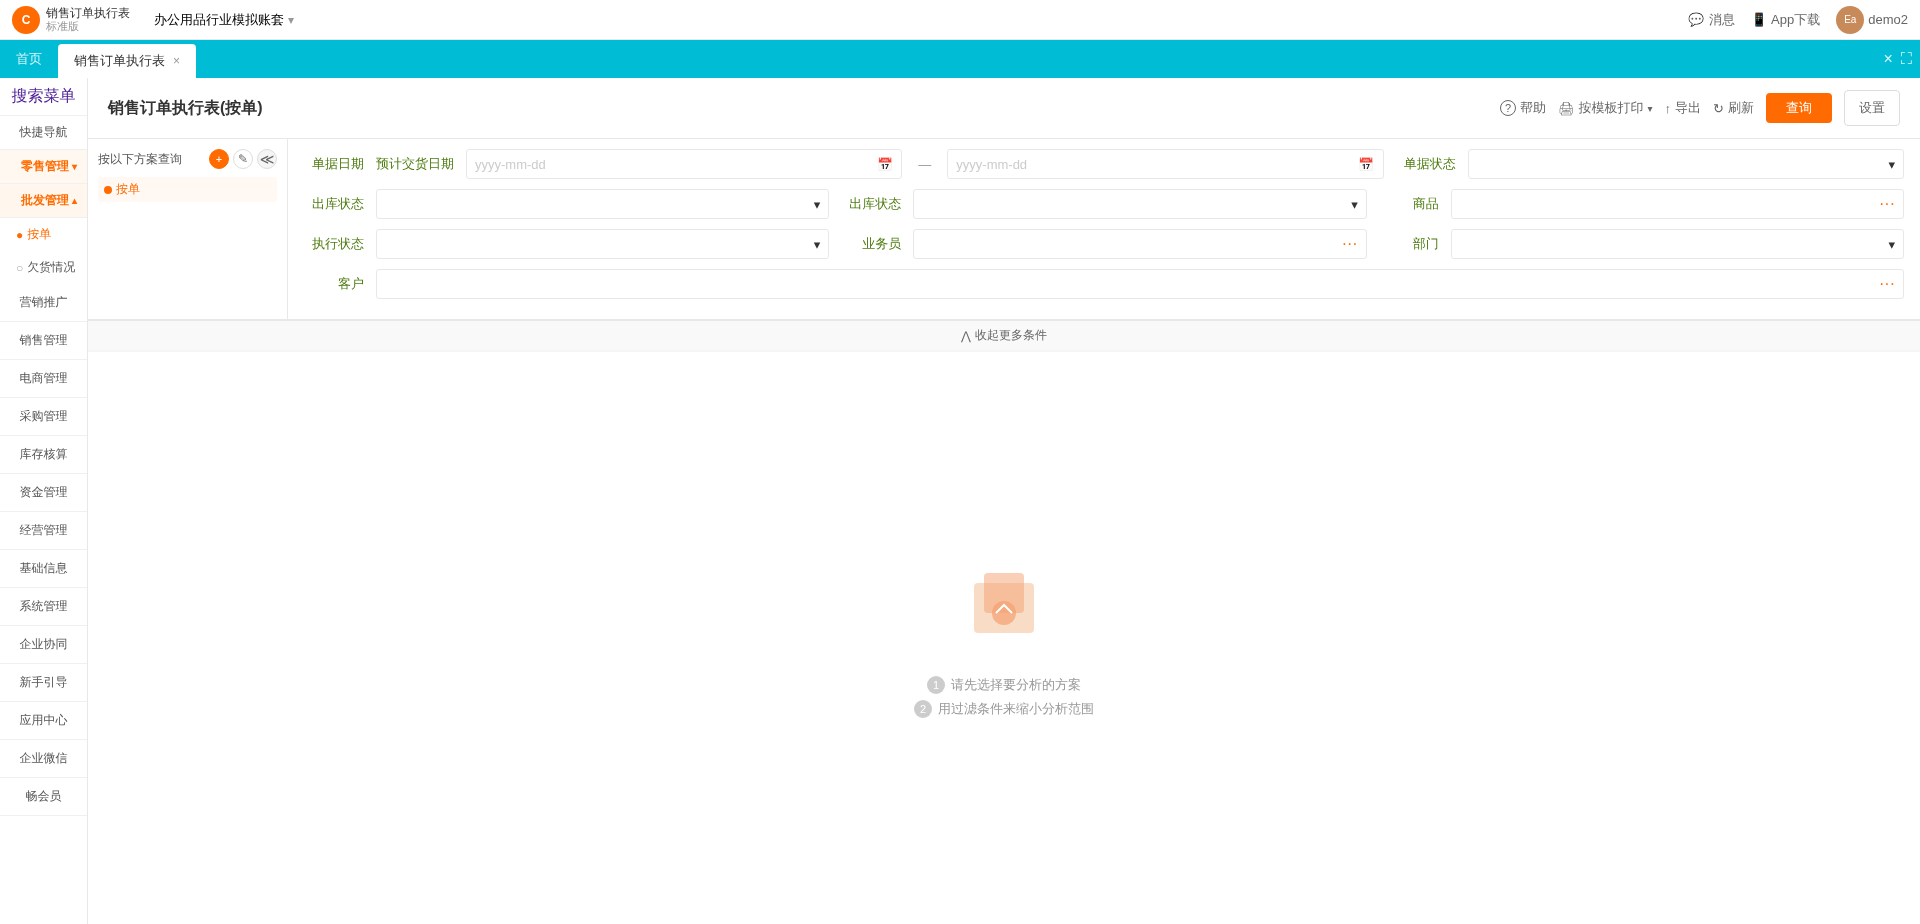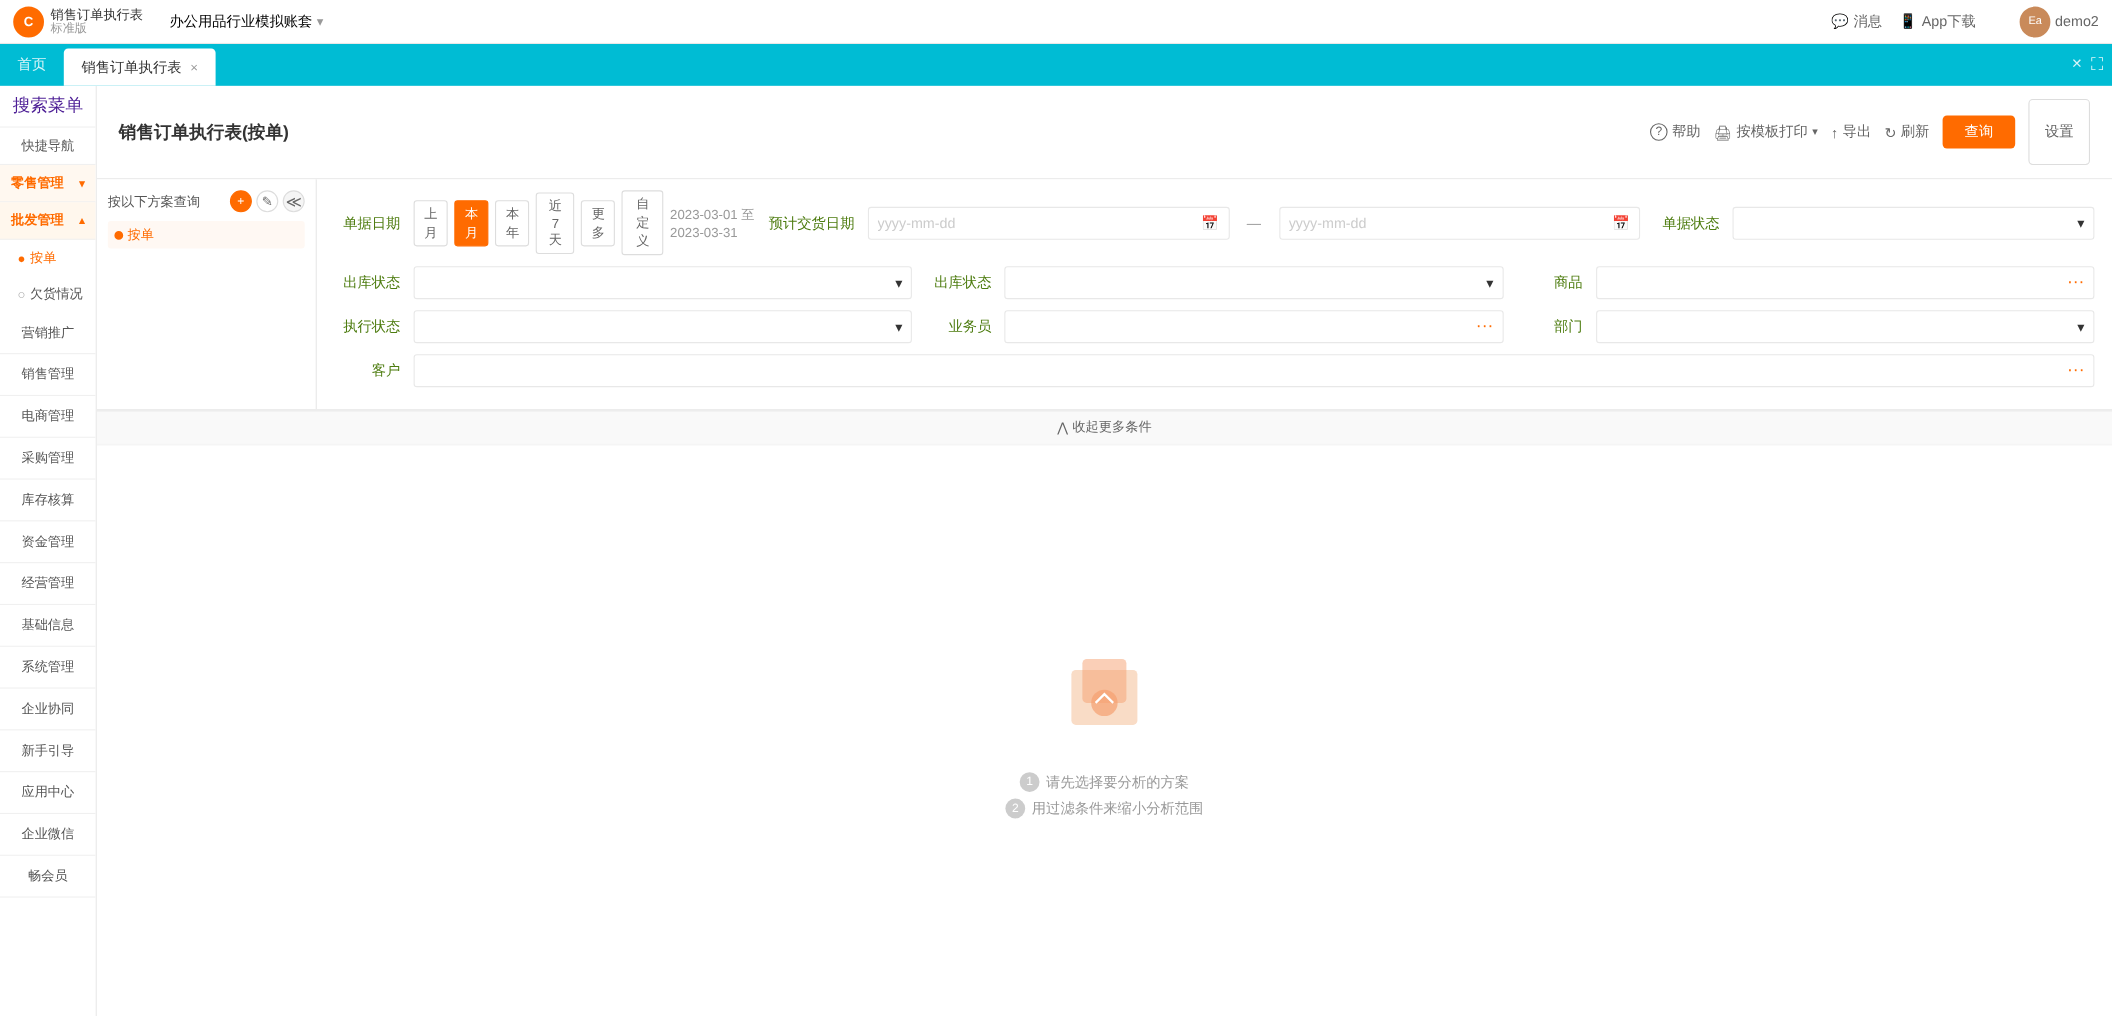--- a/index.html
+++ b/index.html
@@ -16,21 +16,21 @@
       justify-content: space-between;
       flex-shrink: 0;
     }
     .top-bar-left { display: flex; align-items: center; gap: 8px; }
     .logo-area { display: flex; align-items: center; gap: 6px; }
     .logo-icon { width: 28px; height: 28px; background: #ff6b00; border-radius: 50%; display: flex; align-items: center; justify-content: center; color: white; font-size: 12px; font-weight: bold; }
     .logo-text { font-size: 12px; color: #333; line-height: 1.2; }
     .breadcrumb-area { display: flex; align-items: center; gap: 4px; margin-left: 16px; }
     .top-bar-right { display: flex; align-items: center; gap: 16px; }
     .top-bar-action { display: flex; align-items: center; gap: 4px; color: #666; font-size: 13px; cursor: pointer; }
-    .user-avatar { width: 28px; height: 28px; border-radius: 50%; background: #d9a87a; display: flex; align-items: center; justify-content: center; color: white; font-size: 11px; overflow: hidden; margin-left: 24px; }
+    .user-avatar { width: 28px; height: 28px; border-radius: 50%; background: #d9a87a; display: flex; align-items: center; justify-content: center; color: white; font-size: 11px; overflow: hidden; }
 
     
     .tab-bar {
       height: 38px;
       background: #00bcd4;
       display: flex;
       align-items: stretch;
       flex-shrink: 0;
       position: relative;
     }
@@ -77,21 +77,21 @@
       font-size: 12px;
       gap: 3px;
       text-align: center;
       border-bottom: 1px solid #f0f0f0;
     }
     .sidebar-item.section-header {
       background: #fff8f0;
       color: #ff6b00;
       font-weight: bold;
       flex-direction: row;
-      justify-content: space-between;
+      justify-content: flex-end;
       padding: 8px 10px;
     }
     .sidebar-sub-item {
       padding: 8px 8px 8px 16px;
       cursor: pointer;
       color: #555;
       font-size: 12px;
       width: 100%;
       display: flex;
       align-items: center;
@@ -117,21 +117,21 @@
       display: flex; align-items: center; gap: 4px;
       color: #666; font-size: 13px; cursor: pointer;
     }
     .btn-primary {
       background: #ff6b00; color: white; border: none;
       padding: 6px 20px; border-radius: 4px; cursor: pointer;
       font-size: 13px;
     }
     .btn-secondary {
       background: white; color: #666; border: 1px solid #ddd;
-      padding: 20px 14px; border-radius: 4px; cursor: pointer;
+      padding: 8px 14px; border-radius: 4px; cursor: pointer;
       font-size: 13px;
     }
 
     
     .filter-panel {
       background: white;
       margin: 0;
       padding: 0;
     }
     .filter-side-panel {
@@ -376,29 +376,20 @@
           <div class="scheme-item active">
             <div class="scheme-dot filled"></div>
             <span>按单</span>
           </div>
         </div>
 
         <div class="filter-conditions-panel">
 
           <div class="filter-row">
             <span class="filter-field-label">单据日期</span>
-            <div class="filter-date-group">
-              <button class="date-btn">上月</button>
-              <button class="date-btn active">本月</button>
-              <button class="date-btn">本年</button>
-              <button class="date-btn">近7天</button>
-              <button class="date-btn">更多</button>
-              <button class="date-btn">自定义</button>
-              <span class="date-range-text">2023-03-01 至 2023-03-31</span>
-            </div>
             <span class="filter-field-label">预计交货日期</span>
             <div class="filter-date-input">
               <input type="text" placeholder="yyyy-mm-dd" style="">
               <span style="color:#ff6b00;cursor:pointer;">📅</span>
             </div>
             <span class="date-separator">—</span>
             <div class="filter-date-input">
               <input type="text" placeholder="yyyy-mm-dd" style="">
               <span style="color:#ff6b00;cursor:pointer;">📅</span>
             </div>

